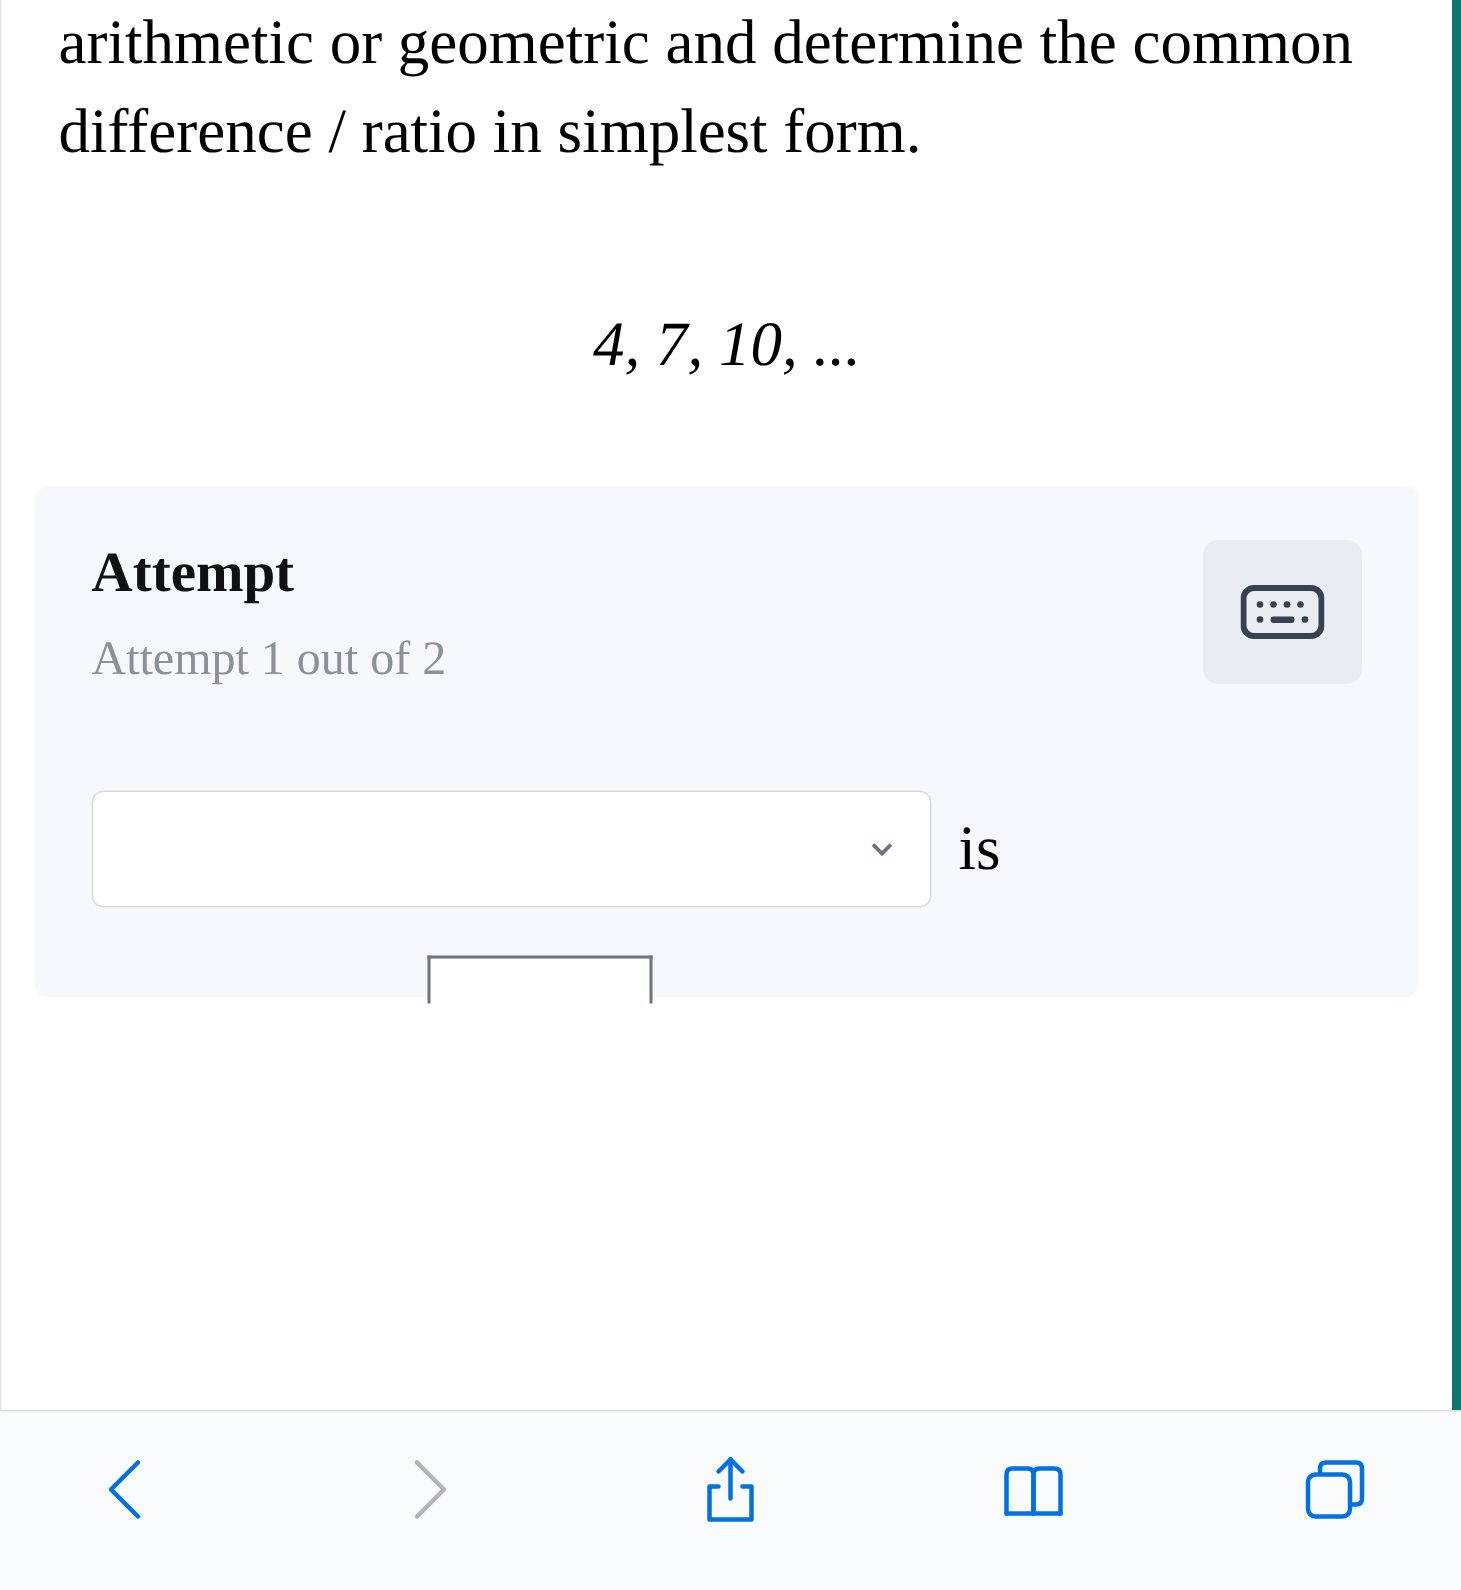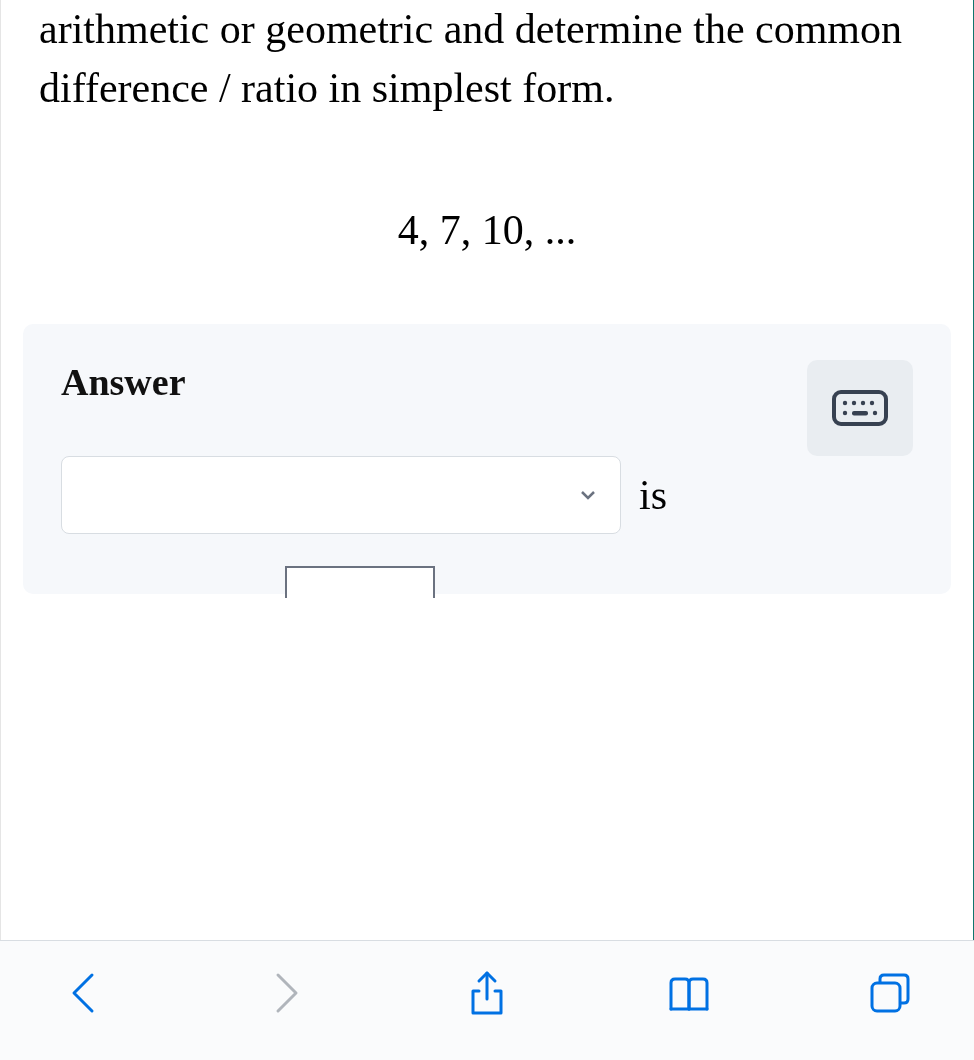--- a/index.html
+++ b/index.html
@@ -10,37 +10,38 @@
     body {
       font-family: Georgia, "Times New Roman", serif;
       background: #fff;
       width: 974px;
       height: 1060px;
       overflow: hidden;
       position: relative;
     }
     .content-wrapper {
       border-left: 1px solid #e5e5e5;
-      border-right: 1px solid #0f766e;
+      border-right: 6px solid #0f766e;
       height: 940px;
       padding: 0;
       overflow: hidden;
     }
     .question-text {
       font-size: 42px;
       line-height: 1.4;
       color: #000;
       padding: 0 38px 18px 38px;
     }
     .sequence-display {
       text-align: center;
       font-size: 42px;
       padding: 70px 0 70px 0;
       font-family: "Times New Roman", serif;
       color: #000;
+      font-style: italic;
     }
     .answer-panel {
       margin: 0 22px;
       background: #f6f8fb;
       border-radius: 10px;
       padding: 36px 38px 30px 38px;
       position: relative;
     }
     .answer-header {
       display: flex;
@@ -148,21 +149,22 @@
 <div class="content-wrapper">
 
   <div class="question-text">arithmetic or geometric and determine the common difference / ratio in simplest form.</div>
 
   <div class="sequence-display">4,  7,  10,  ...</div>
 
   <div class="answer-panel">
 
     <div class="answer-header">
       <div>
-        <div class="answer-title">Answer</div>
+        <div class="answer-title">Attempt</div>
+        <div class="attempt-text">Attempt 1 out of 2</div>
       </div>
       <div class="keyboard-btn">
         <svg class="keyboard-icon-svg" viewBox="0 0 56 36">
           <rect x="2" y="2" width="52" height="32" rx="7" ry="7" fill="none" stroke="#374151" stroke-width="4"></rect>
           <circle cx="13" cy="13" r="2.2" fill="#374151"></circle>
           <circle cx="22" cy="13" r="2.2" fill="#374151"></circle>
           <circle cx="31" cy="13" r="2.2" fill="#374151"></circle>
           <circle cx="40" cy="13" r="2.2" fill="#374151"></circle>
           <circle cx="13" cy="23" r="2.2" fill="#374151"></circle>
           <rect x="20" y="21" width="16" height="4.4" rx="2" fill="#374151"></rect>

